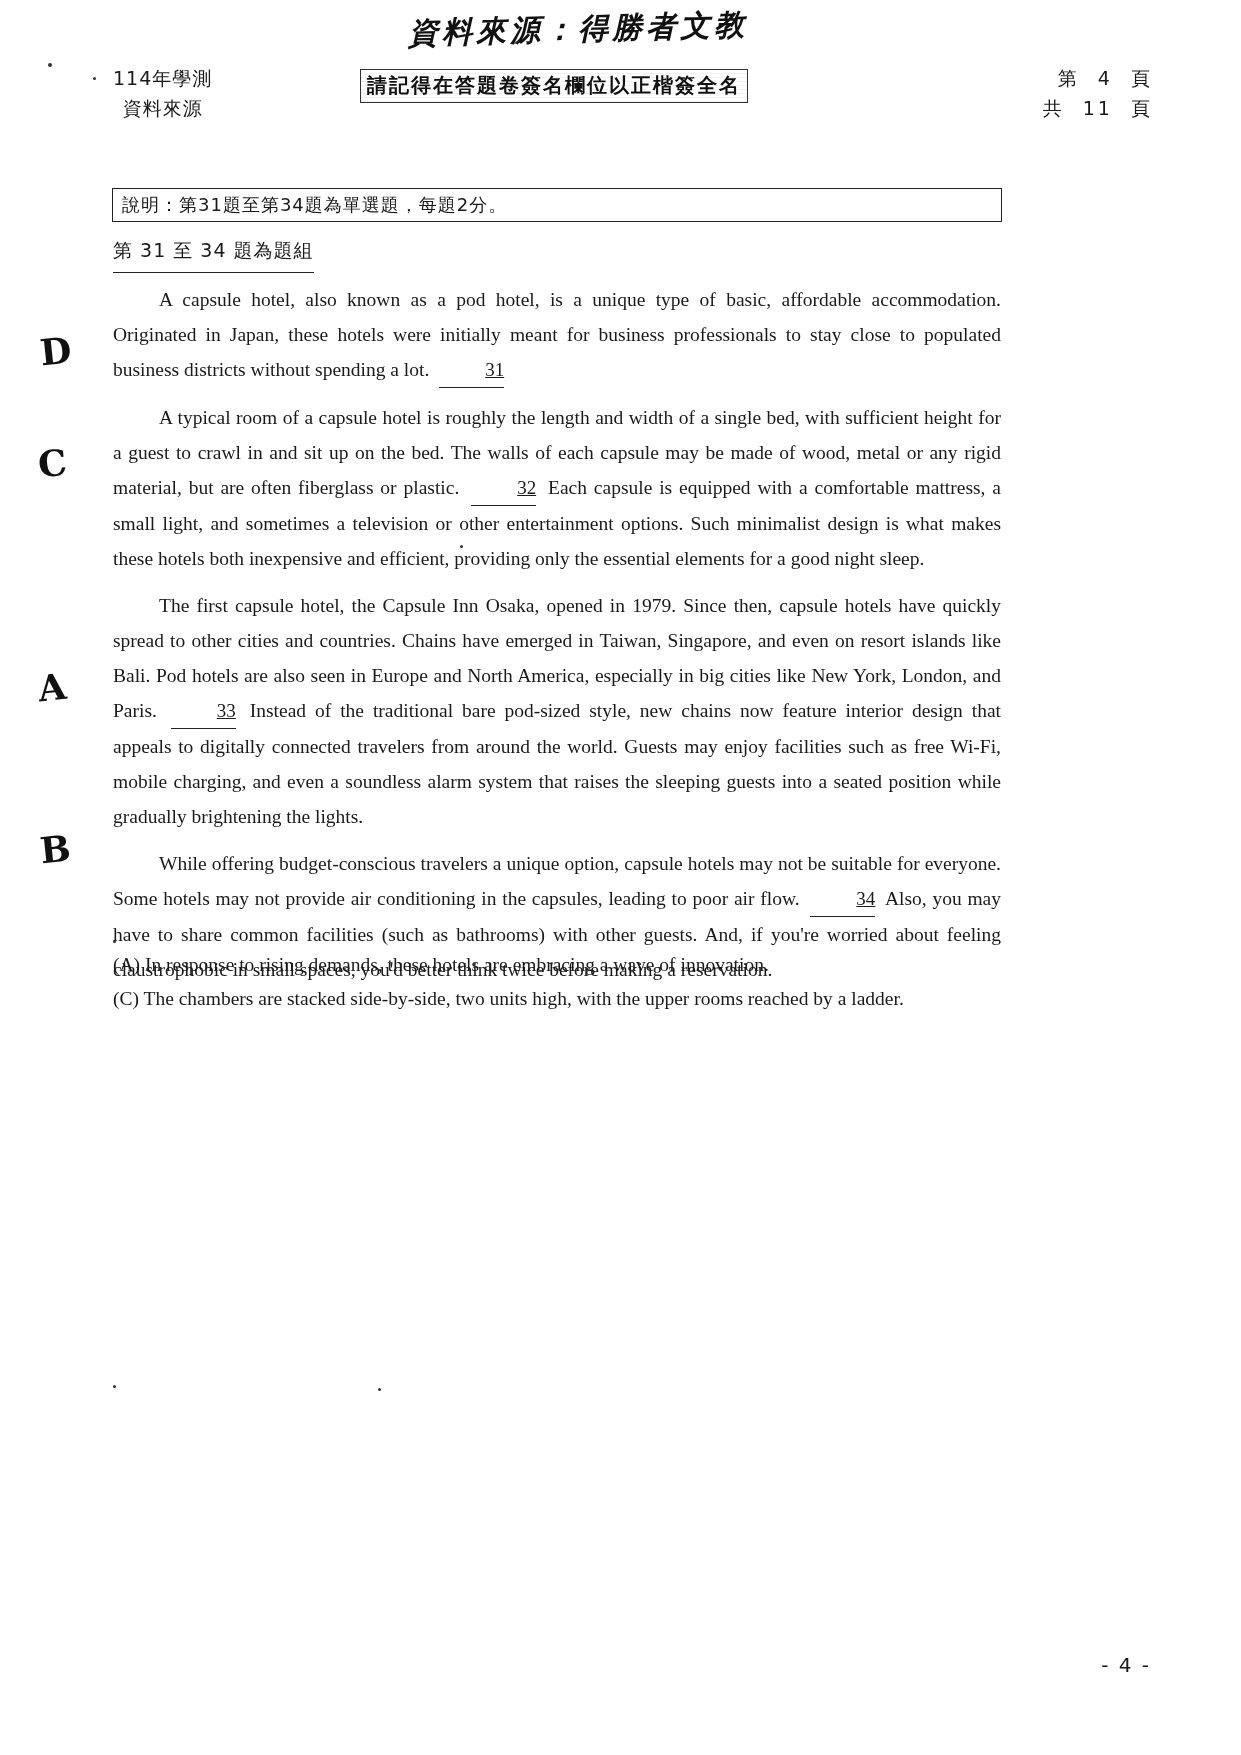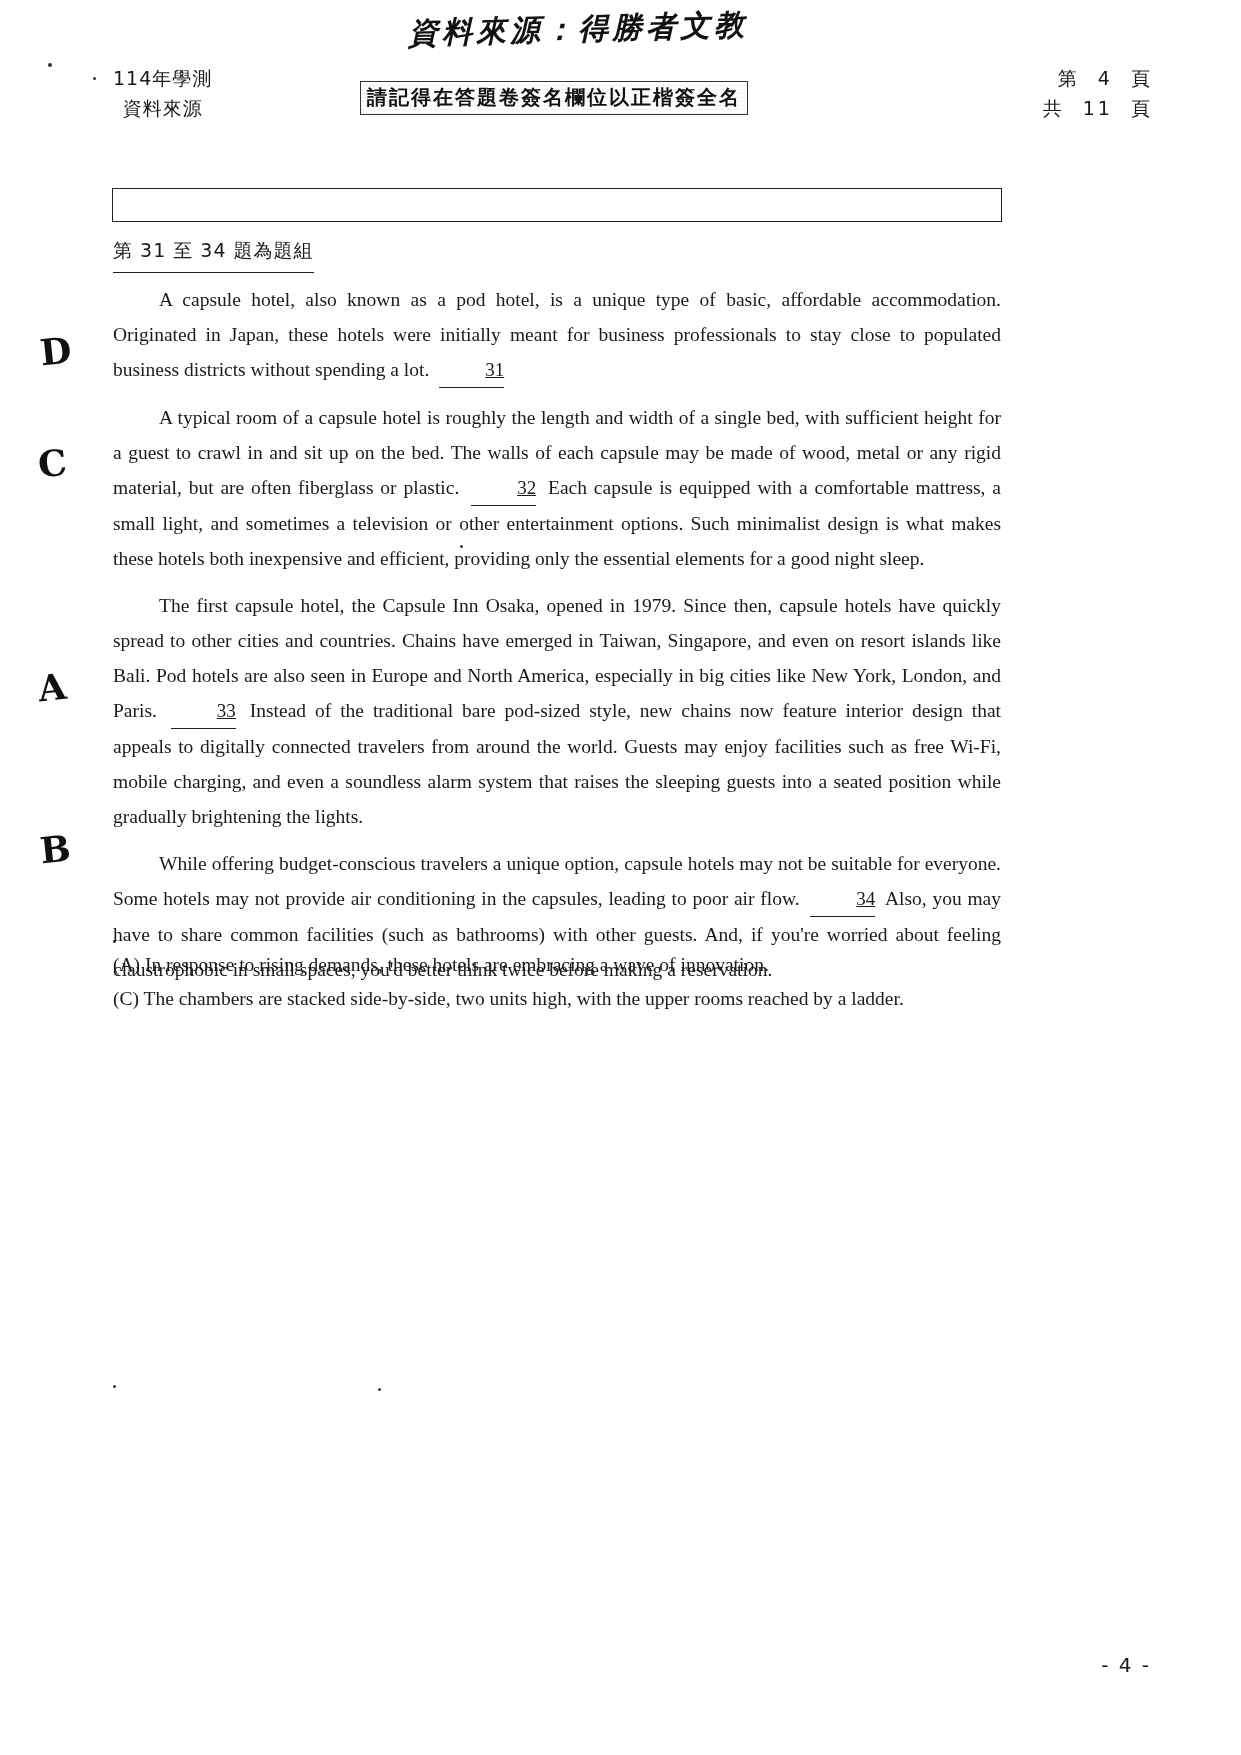--- a/index.html
+++ b/index.html
@@ -62,21 +62,20 @@
     color: #111;
     border: 1.5px solid #333;
     padding: 2px 6px 3px 6px;
     background: repeating-linear-gradient(
       0deg,
       rgba(0,0,0,0.05) 0px,
       rgba(0,0,0,0.05) 1px,
       transparent 1px,
       transparent 4px);
     white-space: nowrap;
-    margin-top: 12px;
   }
 
   .hdr-right {
     position: absolute;
     top: 63px;
     right: 88px;
     font-family: "DejaVu Sans", sans-serif;
     font-size: 19px;
     line-height: 30px;
     letter-spacing: 3px;
@@ -232,20 +231,21 @@
     </div>
     <div>
       <span>共</span>
       &nbsp;<span>11</span>&nbsp;
       <span>頁</span>
     </div>
   </div>
 
 
   <div class="instruction-box"></div>
+  <div class="instruction-text">說明：第31題至第34題為單選題，每題2分。</div>
 
   <div class="group-heading">第 31 至 34 題為題組</div>
 
   <div class="passage">
     <p>
       <span>A capsule hotel, also known as a pod hotel, is a unique type of basic, affordable accommodation. Originated in Japan, these hotels were initially meant for business professionals to stay close to populated business districts without spending a lot.</span>
       <span class="blank">31</span>
     </p>
     <p>
       <span>A typical room of a capsule hotel is roughly the length and width of a single bed, with sufficient height for a guest to crawl in and sit up on the bed. The walls of each capsule may be made of wood, metal or any rigid material, but are often fiberglass or plastic.</span>

